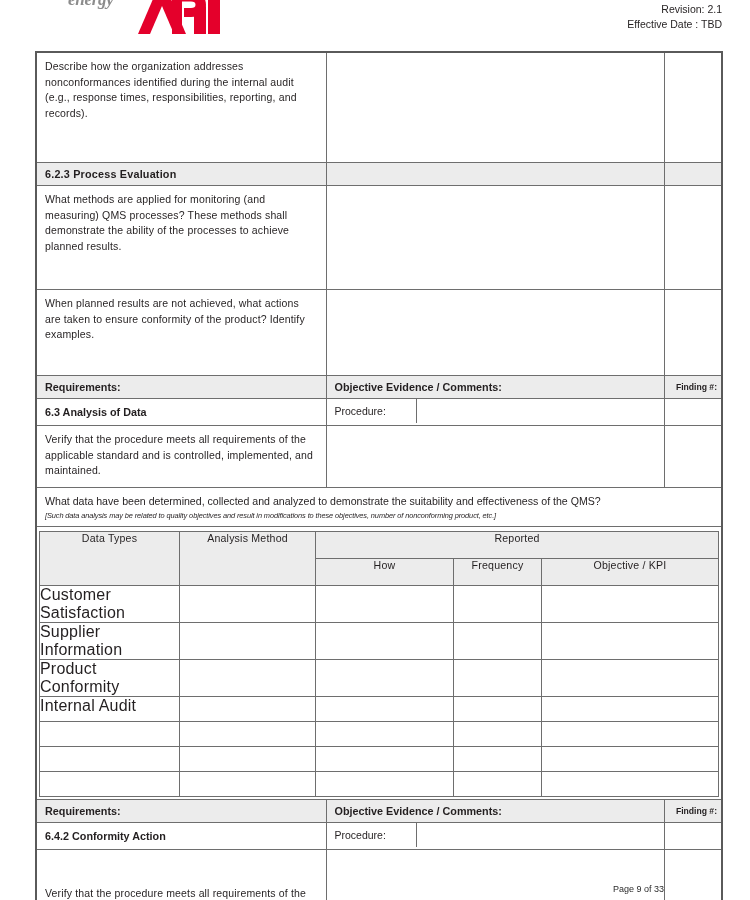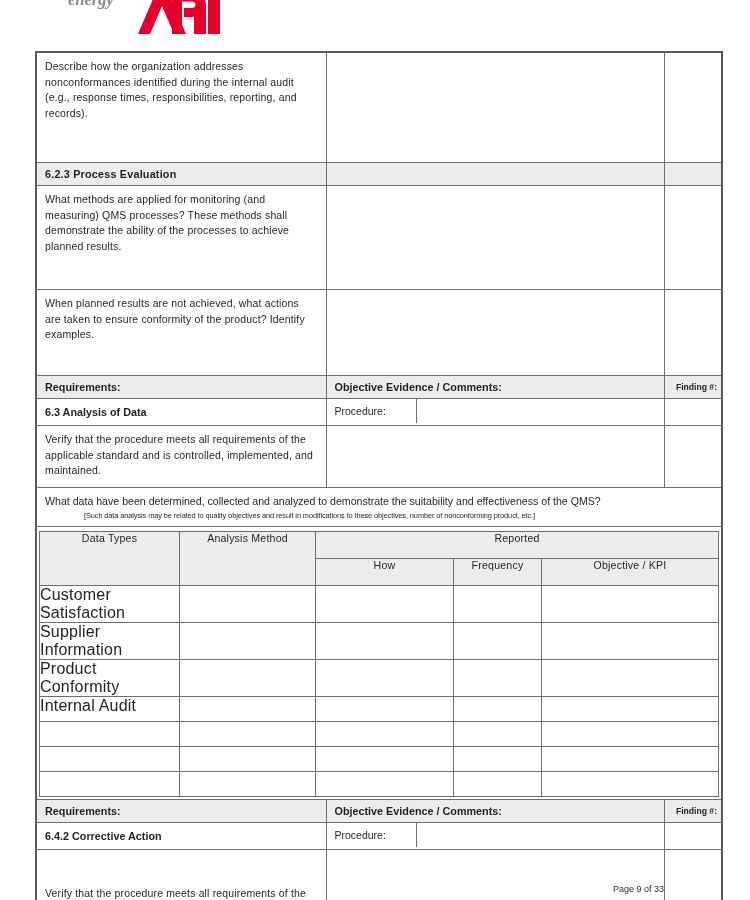--- a/index.html
+++ b/index.html
@@ -114,24 +114,24 @@
     font-weight: normal;
     padding: 6px 8px 6px 8px;
   }
   .qline {
     font-size: 10.6px;
     padding: 6px 8px 1px 8px;
     line-height: 15px;
   }
   .qnote {
     font-size: 7.4px;
+    font-style: italic;
     padding: 0 8px 5px 8px;
     line-height: 11px;
     letter-spacing: -0.1px;
-    margin-left: 39px;
   }
 
   
   table.datatbl {
     width: 100%;
     border-collapse: collapse;
     table-layout: fixed;
   }
   table.datatbl td, table.datatbl th {
     border: 1px solid #6e6e6e;
@@ -175,20 +175,24 @@
     <div class="logo-energy">energy</div>
     <svg class="logo-mark" width="86" height="46" viewBox="0 0 86 46">
       <g fill="#e4002b">
         <path d="M2 44 L20 2 L32 2 L14 44 Z"></path>
         <path d="M20 2 L32 2 L50 44 L38 44 Z"></path>
         <path d="M36 2 L56 2 C66 2 70 8 70 15 C70 23 64 27 55 27 L48 27 L48 18 L55 18 C58 18 59.5 17 59.5 14.8 C59.5 12.6 58 11.5 55 11.5 L46 11.5 L46 44 L36 44 Z"></path>
         <path d="M72 2 L84 2 L84 44 L72 44 Z"></path>
         <path d="M58 24 L70 16 L70 44 L58 44 Z"></path>
       </g>
     </svg>
+  </div>
+  <div class="header-meta">
+    <div>Revision: 2.1</div>
+    <div>Effective Date : TBD</div>
   </div>
 </div>
 
 <div class="sheet">
   <table class="grid outer">
     <colgroup>
       <col style="width:290px">
       <col style="width:338px">
       <col style="width:58px">
     </colgroup>
@@ -360,21 +364,21 @@
         <td class="shaded">
           <div class="req-head">Objective Evidence / Comments:</div>
         </td>
         <td class="shaded">
           <div class="finding-head">Finding #:</div>
         </td>
       </tr>
 
       <tr>
         <td>
-          <div class="req-head" style="padding-top:7px;padding-bottom:7px">6.4.2 Corrective Action</div>
+          <div class="req-head" style="padding-top:7px;padding-bottom:7px">6.4.2 Conformity Action</div>
         </td>
         <td style="padding:0">
           <table style="width:100%;border-collapse:collapse;table-layout:fixed">
             <colgroup>
                 <col style="width:90px">
                 <col>
               </colgroup>
             <tbody>
                 <tr>
               <td style="border:0;border-right:1px solid #6e6e6e;padding:0">

